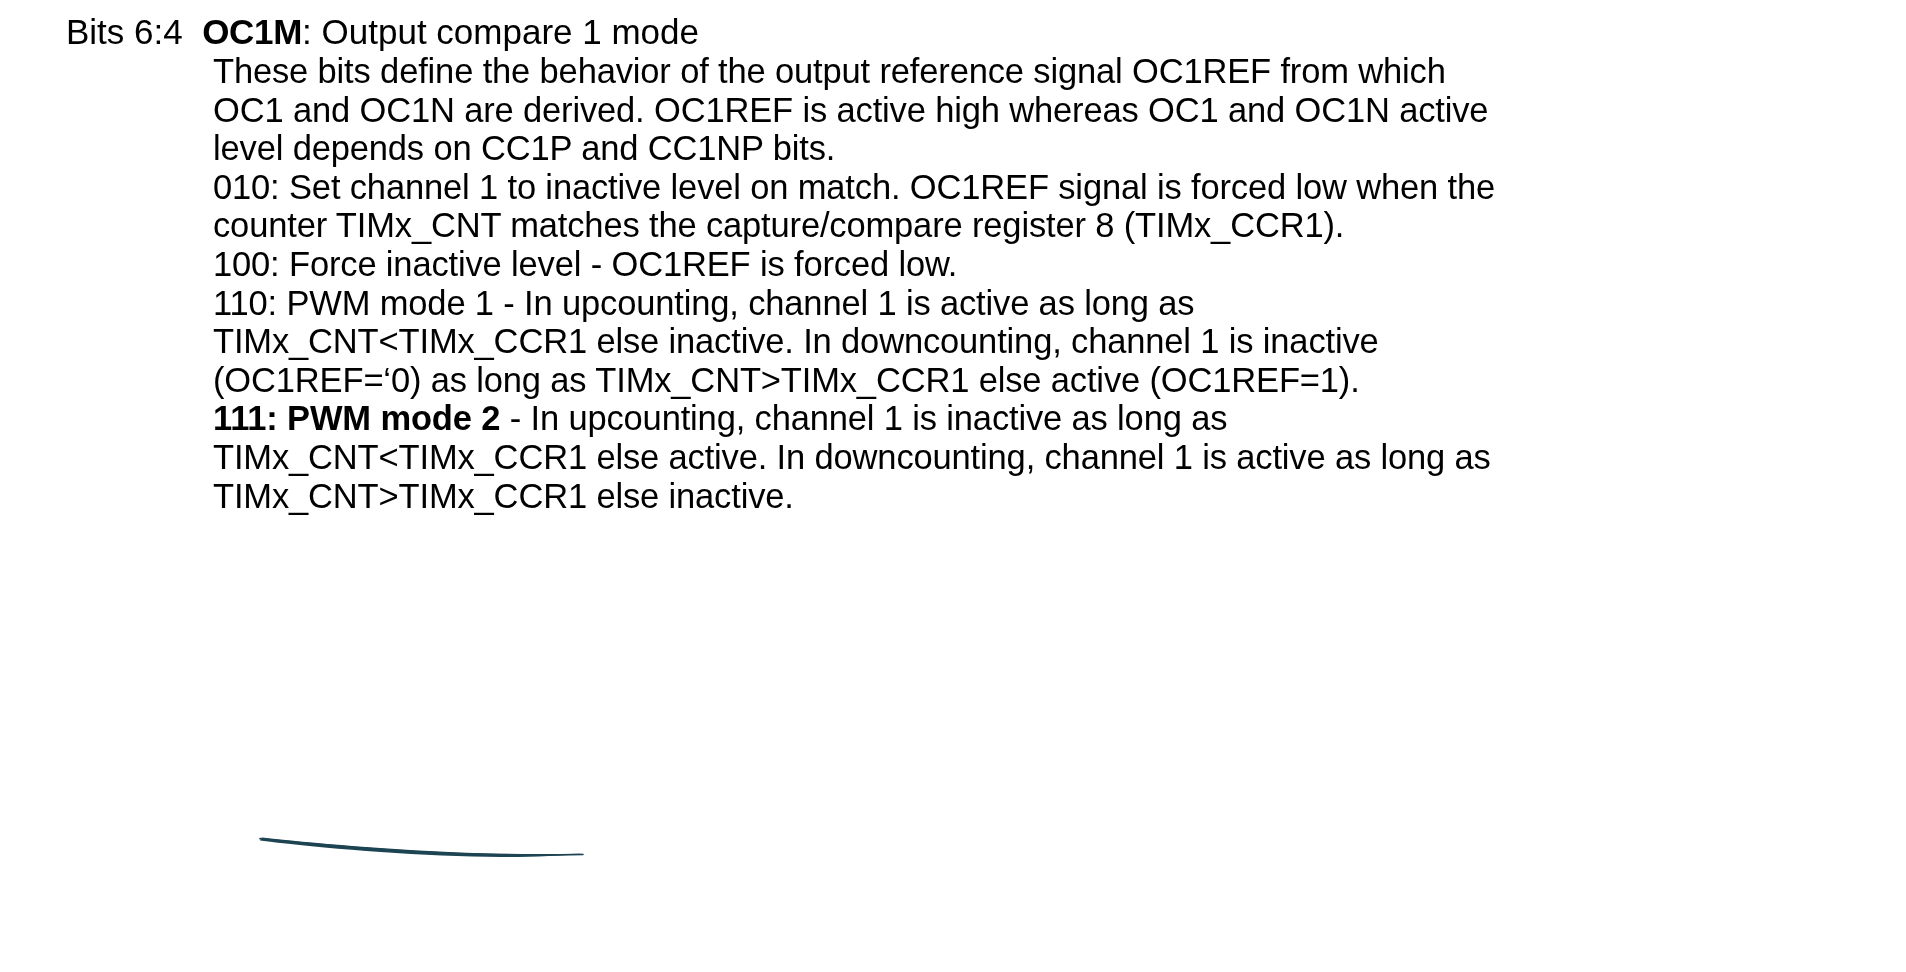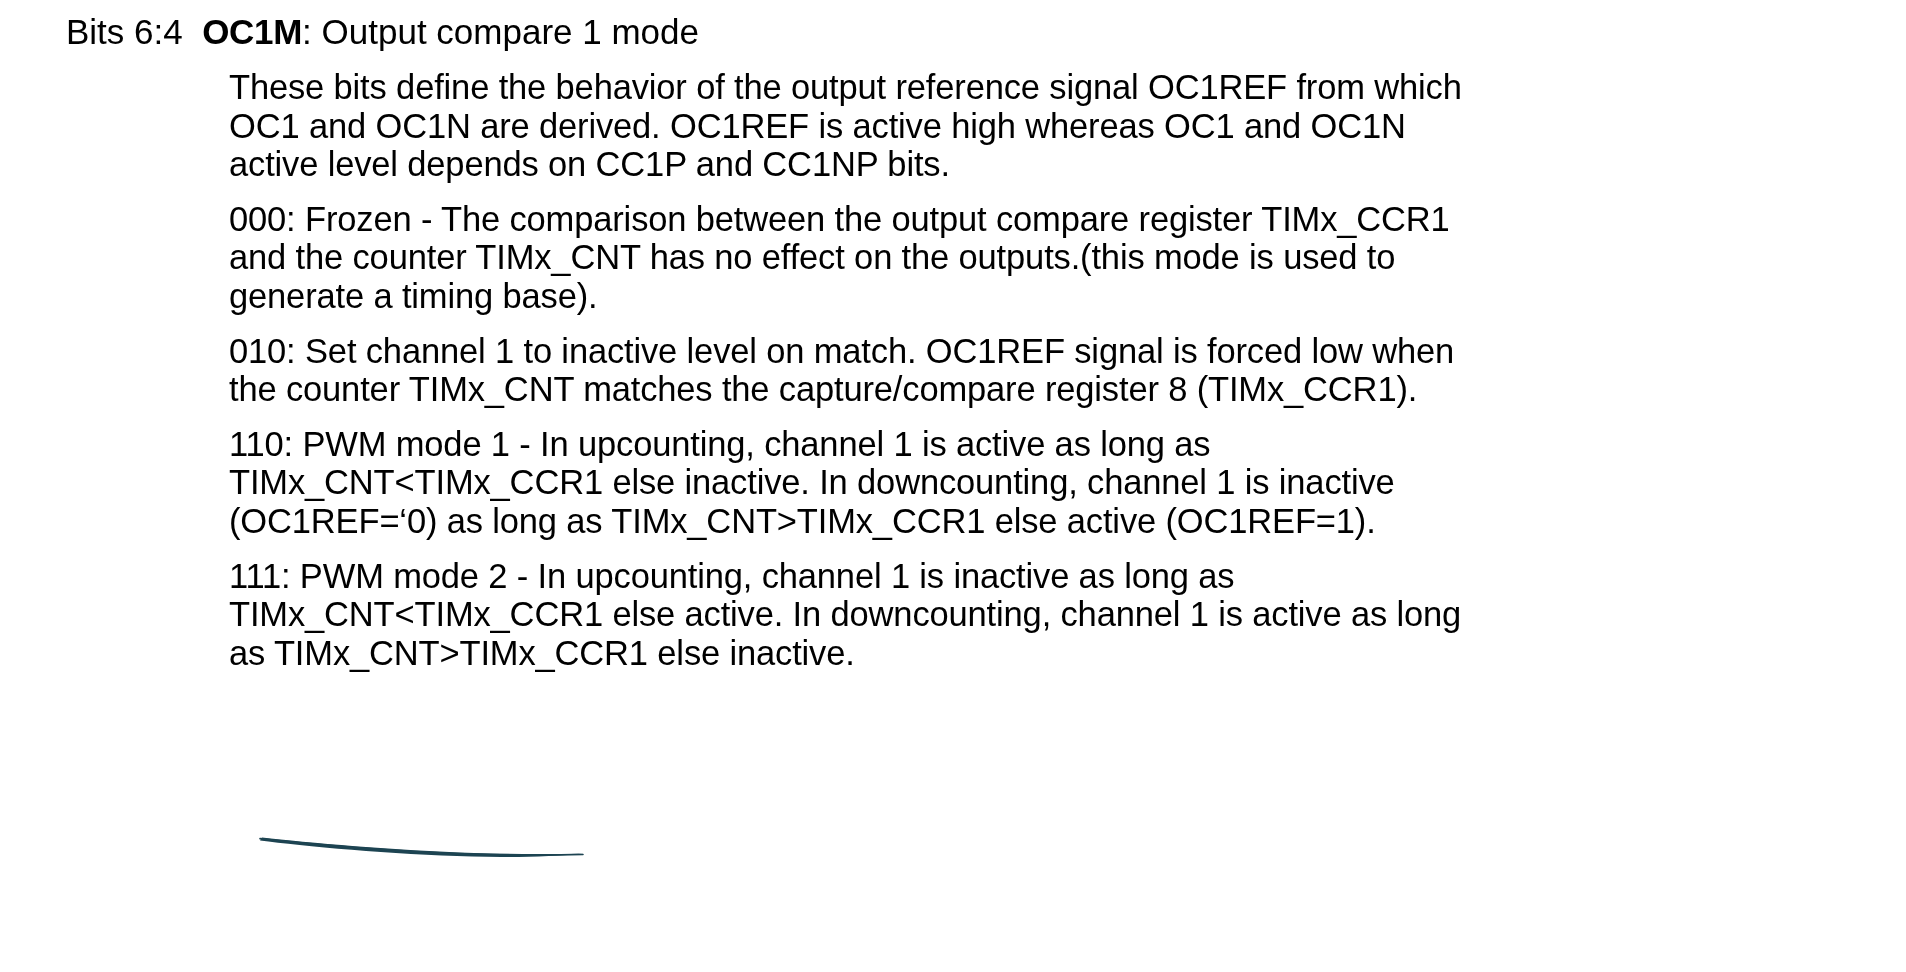--- a/index.html
+++ b/index.html
@@ -40,29 +40,30 @@
   .body-block {
     position: absolute;
     left: 213px;
     top: 52px;
     width: 1300px;
     font-size: 34.5px;
     line-height: 38.6px;
     letter-spacing: -0.15px;
   }
   .para {
-    margin: 16px;
+    margin: 0;
     padding: 0;
     text-indent: 0;
   }
 
   
   .annotated {
     position: relative;
     display: inline;
+    font-weight: bold;
   }
 
   
   .pen-underline {
     position: absolute;
     left: 206px;
     top: 826px;
     width: 390px;
     height: 34px;
     pointer-events: none;
@@ -73,22 +74,22 @@
 <body>
 
 <div id="page">
 
   <div class="heading-row">
     <span class="bits-label">Bits 6:4</span><span>&nbsp;&nbsp;</span><span class="field-name">OC1M</span><span class="field-desc">: Output compare 1 mode</span>
   </div>
 
   <div class="body-block">
     <p class="para">These bits define the behavior of the output reference signal OC1REF from which OC1 and OC1N are derived. OC1REF is active high whereas OC1 and OC1N active level depends on CC1P and CC1NP bits.</p>
-    <p class="para">000: Frozen - The comparison between the output compare register TIMx_CCR1 and the counter TIMx_CNT has no effect on the outputs.(this mode is used to generate a timing base).</p>
     <p class="para">010: Set channel 1 to inactive level on match. OC1REF signal is forced low when the counter TIMx_CNT matches the capture/compare register 8 (TIMx_CCR1).</p>
+    <p class="para">100: Force inactive level - OC1REF is forced low.</p>
     <p class="para">110: PWM mode 1 - In upcounting, channel 1 is active as long as TIMx_CNT&lt;TIMx_CCR1 else inactive. In downcounting, channel 1 is inactive (OC1REF=‘0) as long as TIMx_CNT&gt;TIMx_CCR1 else active (OC1REF=1).</p>
     <p class="para"><span class="annotated">111: PWM mode 2</span><span> - In upcounting, channel 1 is inactive as long as TIMx_CNT&lt;TIMx_CCR1 else active. In downcounting, channel 1 is active as long as TIMx_CNT&gt;TIMx_CCR1 else inactive.</span></p>
   </div>
 
   <div class="pen-underline">
     <svg viewBox="0 0 390 34" preserveAspectRatio="none" aria-hidden="true">
       <path d="M 56,11.5
                C 100,16.5 190,24.5 268,27.0
                C 310,28.4 348,28.2 378,27.4
                C 348,30.6 306,31.5 266,30.6

